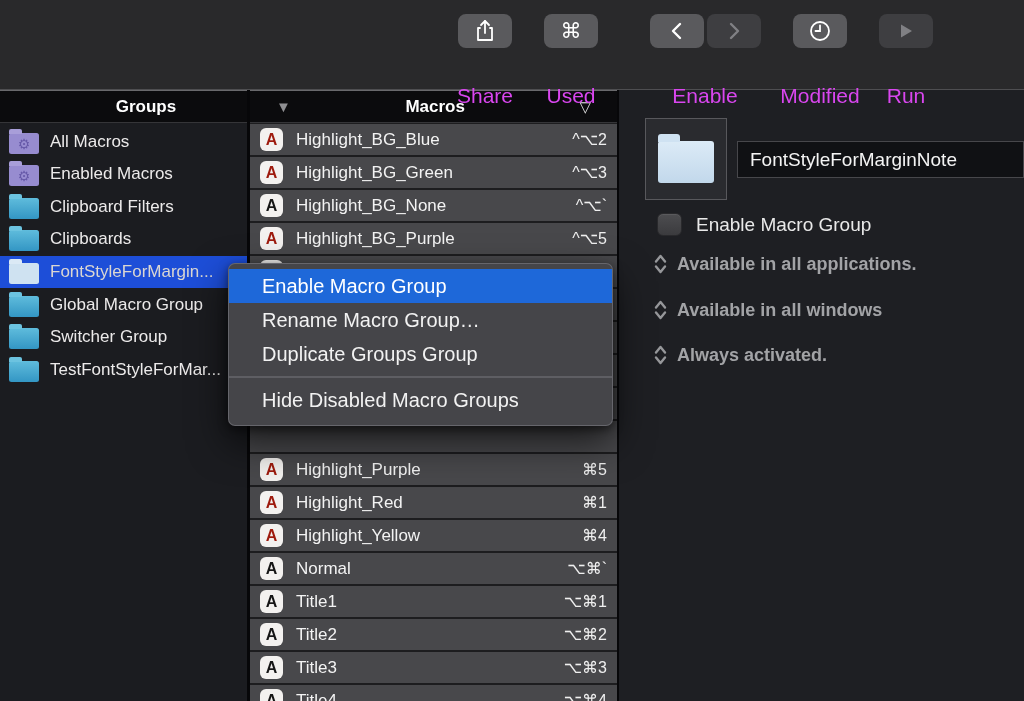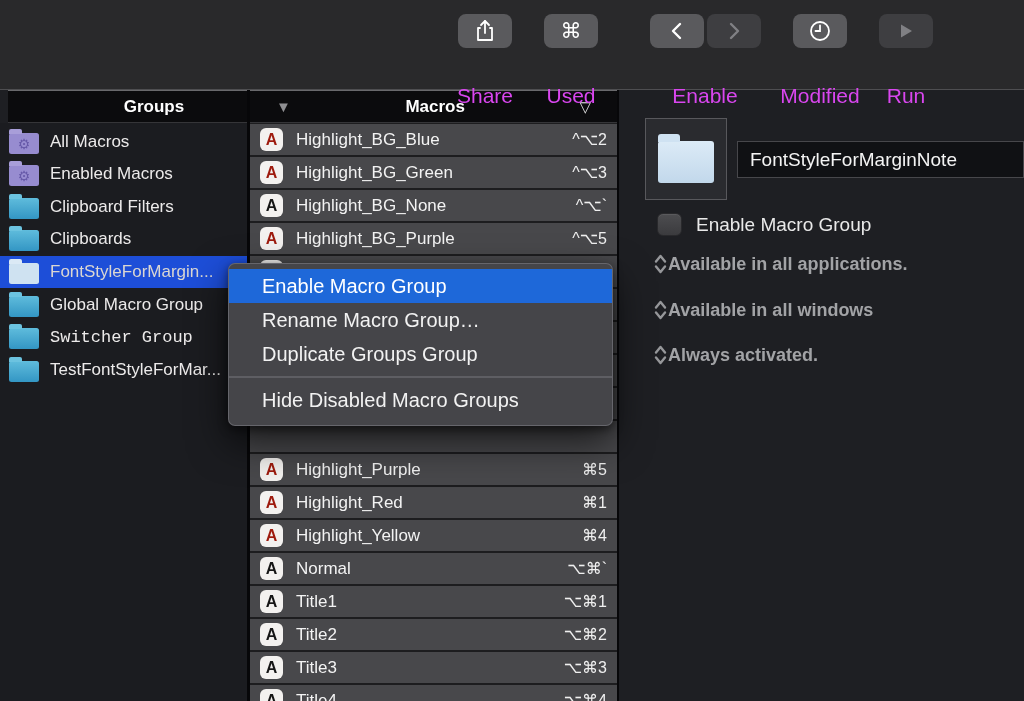--- a/index.html
+++ b/index.html
@@ -19,21 +19,21 @@
   .tbtn.disabled { background:#3e3e41; color:#808084; }
   .tbtn svg { display:block; }
   .tlabel { font-size:21px; color:#d946ef; white-space:nowrap;margin-top:30px; }
   .hist-btns { display:flex; gap:3px; }
 
   
   .col-header { position:absolute; top:90px; height:33px; background:#0b0b0d;
     border-top:1px solid #69696c; border-bottom:1px solid #353538;
     display:flex; align-items:center; justify-content:center;
     color:#ffffff; font-size:17px; font-weight:600; z-index:2; }
-  .groups-header { left:8px; width:247px;padding-left:45px; }
+  .groups-header { left:0; width:247px;padding-left:45px; }
   .macros-header { left:250px; width:367px; justify-content:space-between; padding:0 26px; }
   .sort-tri { font-size:15px; font-weight:400; }
   .sort-tri.filled { color:#8f8f92; }
   .sort-tri.outline { color:#e8e8e8; }
 
   .vdiv { position:absolute; background:#070709; z-index:3; }
   .vdiv.left-div  { left:247px; top:90px; width:3px; height:611px; }
   .vdiv.right-div { left:617px; top:90px; width:2px; height:611px; }
 
   
@@ -81,21 +81,21 @@
   .big-folder::before { content:""; position:absolute; top:-7px; left:0; width:22px; height:8px;
     border-radius:3px 3px 0 0; background:#cfe2f2; }
   .name-field { position:absolute; left:118px; top:50px; width:287px; height:37px;
     background:#101114; border:1px solid #47474b; display:flex; align-items:center;
     padding-left:12px; font-size:19px; color:#f4f4f4; white-space:nowrap; overflow:hidden; }
   .enable-row { position:absolute; left:38px; top:122px; display:flex; align-items:center; gap:14px; }
   .checkbox { width:25px; height:23px; border-radius:6px;
     background:linear-gradient(#4d4d50,#3b3b3e); border:1px solid #29292c;
     box-shadow:inset 0 1px 0 rgba(255,255,255,.08); }
   .enable-label { font-size:19px; color:#e9e9e9; }
-  .set-row { position:absolute; left:34px; display:flex; align-items:center; height:26px; }
+  .set-row { position:absolute; left:34px; display:flex; align-items:center; gap:9px; height:26px; }
   .set-row:nth-child(1) { top:160px; } .set-row:nth-child(2) { top:206px; } .set-row:nth-child(3) { top:251px;align-items:center; }
   .stepper svg { display:block; }
   .stepper polyline { fill:none; stroke:#96979a; stroke-width:2.4; stroke-linecap:round; stroke-linejoin:round; }
   .set-label { font-size:18px; font-weight:700; color:#a2a3a6; white-space:nowrap; }
 </style>
 </head>
 <body>
 
 <div class="screen">
 
@@ -195,21 +195,21 @@
         <span class="g-label">Clipboards</span>
       </div>
       <div class="g-item selected" style="top: 133px;">
         <span class="folder folder-light"></span>
         <span class="g-label">FontStyleForMargin...</span>
       </div>
       <div class="g-item" style="top: 166px;">
         <span class="folder folder-blue"></span>
         <span class="g-label">Global Macro Group</span>
       </div>
-      <div class="g-item" style="top: 198px; font-family: Liberation Mono, monospace;">
+      <div class="g-item" style="top: 198px;">
         <span class="folder folder-blue"></span>
         <span class="g-label">Switcher Group</span>
       </div>
       <div class="g-item" style="top: 231px;">
         <span class="folder folder-blue"></span>
         <span class="g-label">TestFontStyleForMar...</span>
       </div>
     </div>
 
   <div class="macro-col">

